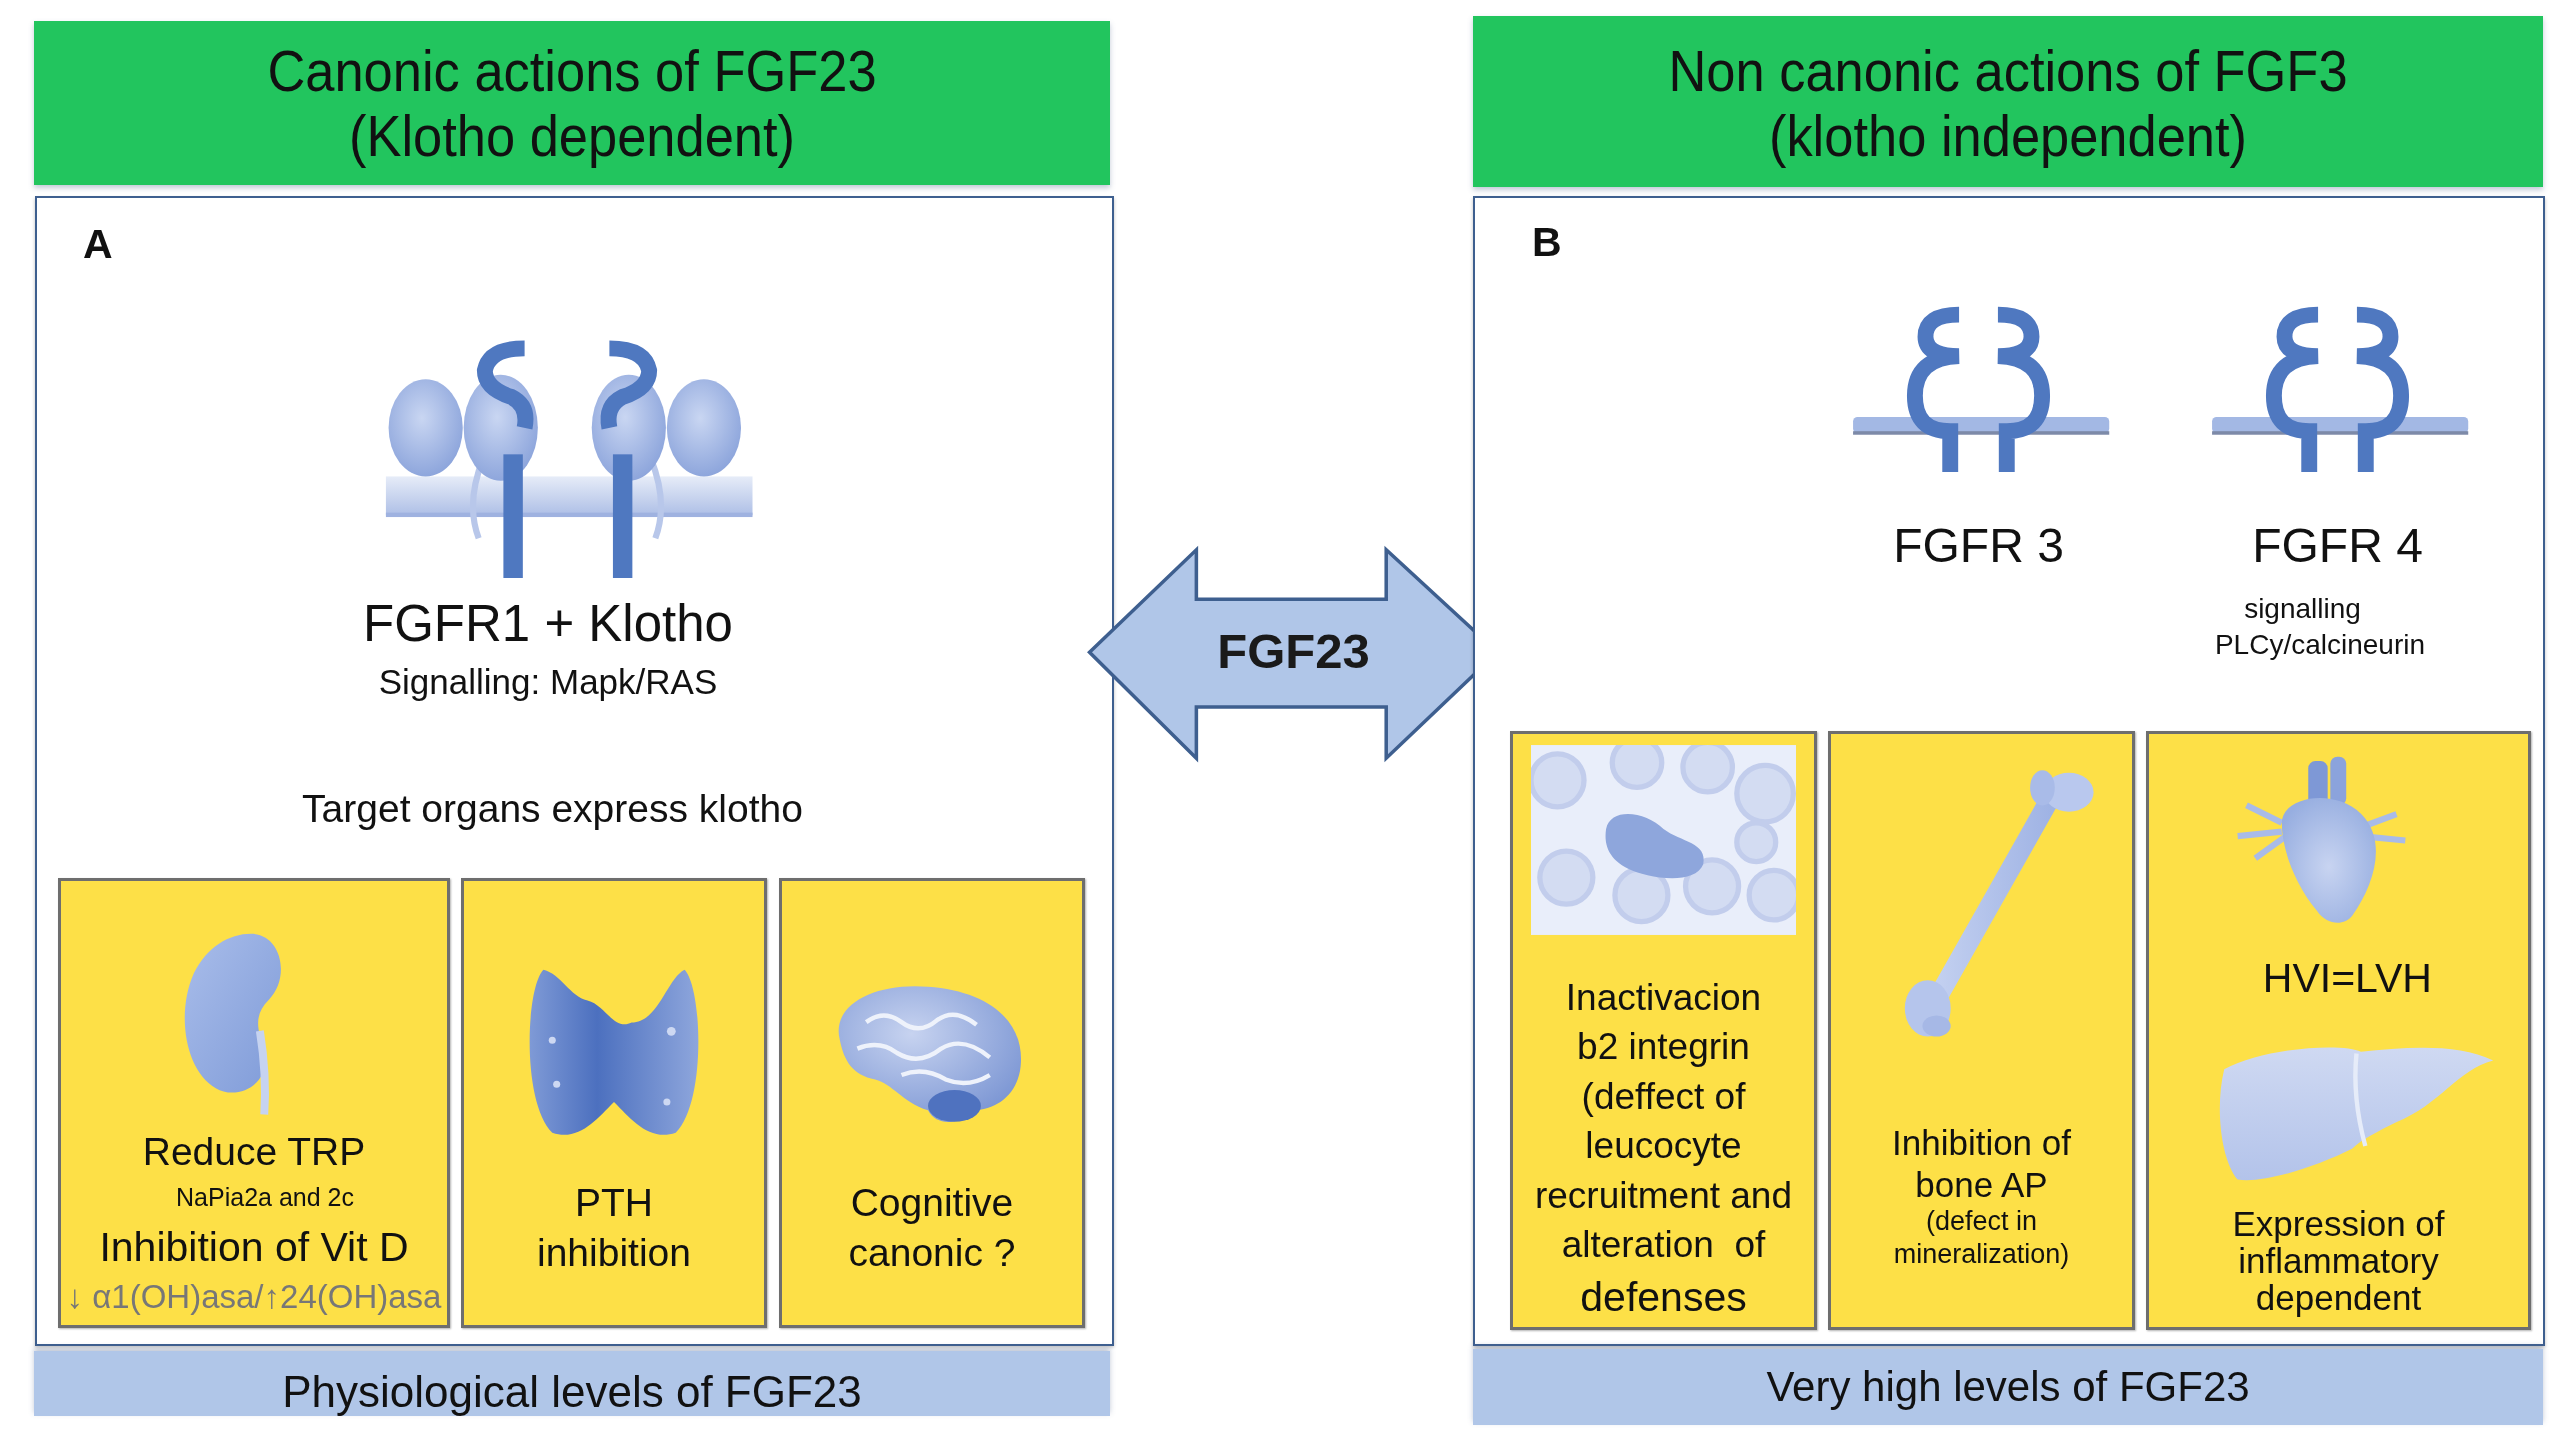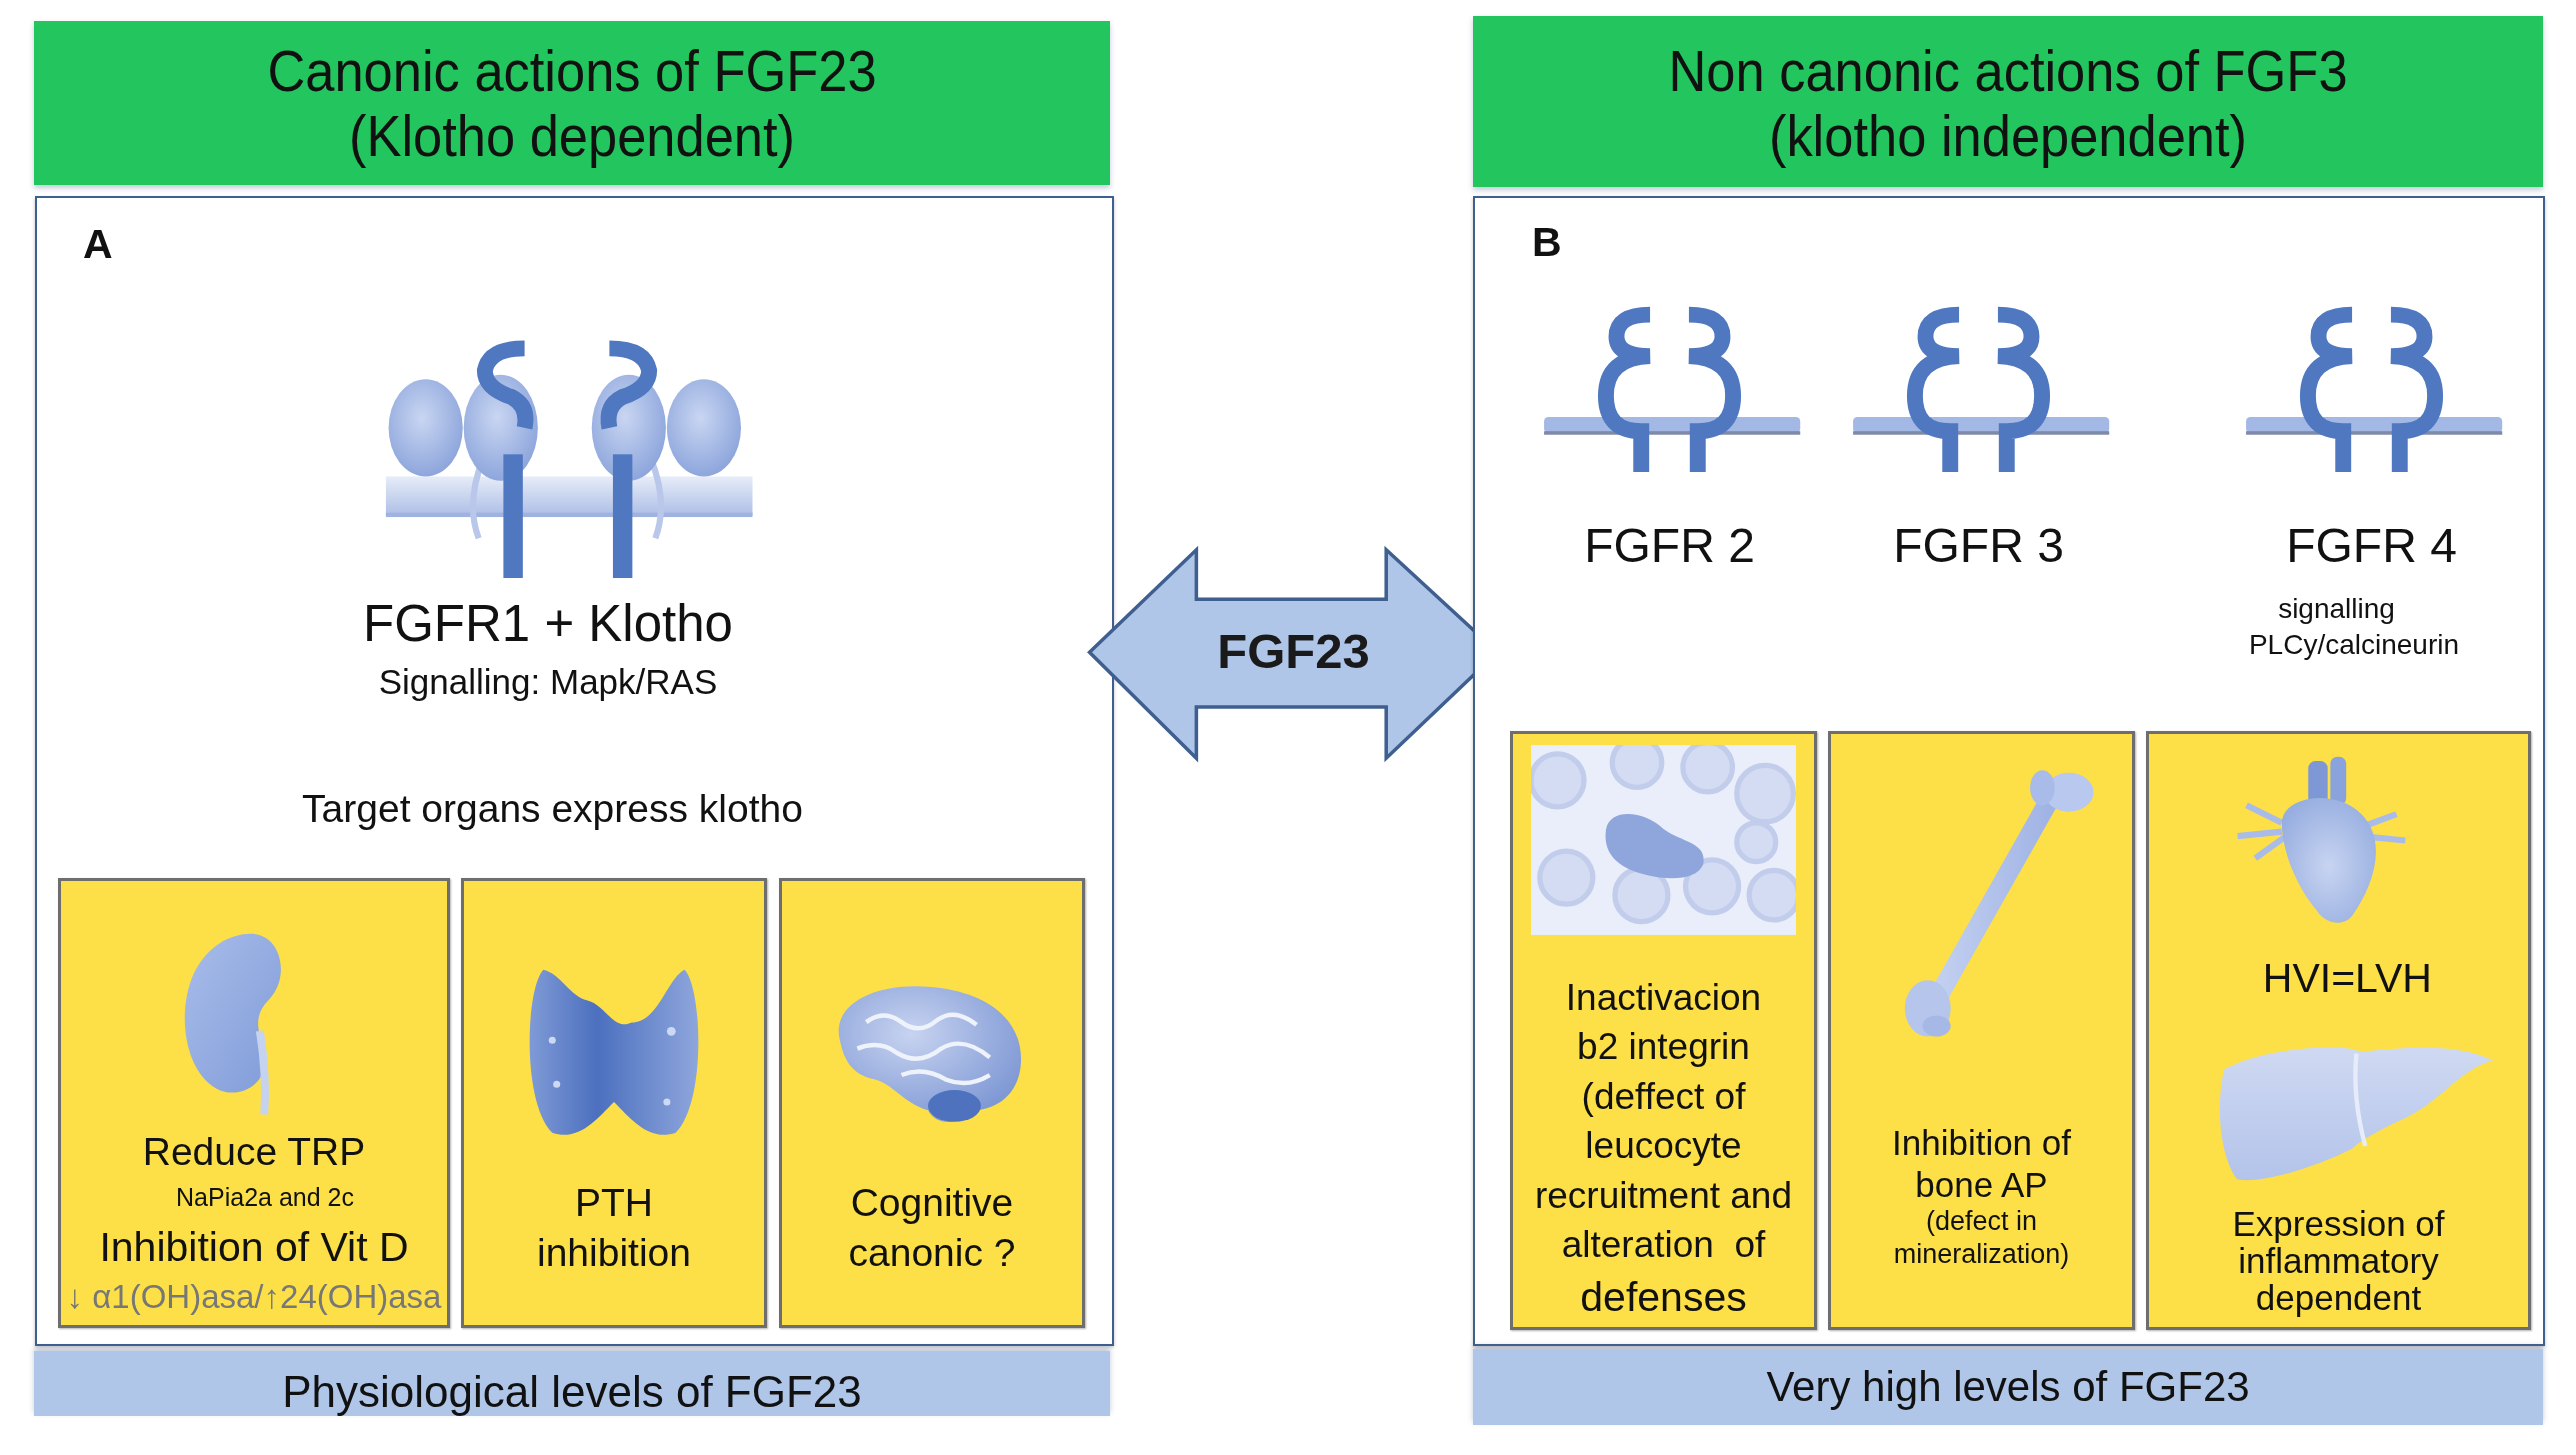--- a/index.html
+++ b/index.html
@@ -132,41 +132,32 @@
 </div>
 
 <div class="abs header-bar" style="left:1473px; top:16px; width:1070px; height:171px;">
   <div class="title" style="top:23px;">Non canonic actions of FGF3</div>
   <div class="title" style="top:88px;">(klotho independent)</div>
 </div>
 
 <div class="abs panel" style="left:1473px; top:196px; width:1072px; height:1150px;">
   <div class="abs panel-letter" style="left:57px; top:21px;">B</div>
 
-  <div class="abs" style="left:62px; top:97px; width:265px; height:406px;">
-    <svg width="265" height="177" viewBox="0 0 300 200">
-      <rect x="8" y="138" width="290" height="18" rx="5" fill="#a3b8e4"></rect>
-      <rect x="8" y="154" width="290" height="4" fill="#7d8aa8"></rect>
-      <path d="M128 22 q-38 0 -38 25 q0 22 38 22 q-50 2 -50 45 q0 40 40 40 l0 80" stroke="#4f78c0" stroke-width="18" fill="none"></path>
-      <path d="M172 22 q38 0 38 25 q0 22 -38 22 q50 2 50 45 q0 40 -40 40 l0 80" stroke="#4f78c0" stroke-width="18" fill="none"></path>
-    </svg>
-    <div class="abs" style="left:0; right:0; top:223px; text-align:center; font-size:48px;">FGFR 2</div>
-  </div>
 
   <div class="abs" style="left:371px; top:97px; width:265px; height:406px;">
     <svg width="265" height="177" viewBox="0 0 300 200">
       <rect x="8" y="138" width="290" height="18" rx="5" fill="#a3b8e4"></rect>
       <rect x="8" y="154" width="290" height="4" fill="#7d8aa8"></rect>
       <path d="M128 22 q-38 0 -38 25 q0 22 38 22 q-50 2 -50 45 q0 40 40 40 l0 80" stroke="#4f78c0" stroke-width="18" fill="none"></path>
       <path d="M172 22 q38 0 38 25 q0 22 -38 22 q50 2 50 45 q0 40 -40 40 l0 80" stroke="#4f78c0" stroke-width="18" fill="none"></path>
     </svg>
     <div class="abs" style="left:0; right:0; top:223px; text-align:center; font-size:48px;">FGFR 3</div>
   </div>
 
-  <div class="abs" style="left:764px; top:97px; width:265px; height:406px;">
+  <div class="abs" style="left:730px; top:97px; width:265px; height:406px;">
     <svg width="265" height="177" viewBox="0 0 300 200">
       <rect x="8" y="138" width="290" height="18" rx="5" fill="#a3b8e4"></rect>
       <rect x="8" y="154" width="290" height="4" fill="#7d8aa8"></rect>
       <path d="M128 22 q-38 0 -38 25 q0 22 38 22 q-50 2 -50 45 q0 40 40 40 l0 80" stroke="#4f78c0" stroke-width="18" fill="none"></path>
       <path d="M172 22 q38 0 38 25 q0 22 -38 22 q50 2 50 45 q0 40 -40 40 l0 80" stroke="#4f78c0" stroke-width="18" fill="none"></path>
     </svg>
     <div class="abs" style="left:0; right:0; top:223px; text-align:center; font-size:48px;">FGFR 4</div>
     <div class="abs" style="left:-35px; right:35px; top:298px; text-align:center; font-size:28px;">signalling</div>
     <div class="abs" style="left:-35px; right:0; top:334px; text-align:center; font-size:28px;">PLCy/calcineurin</div>
   </div>

